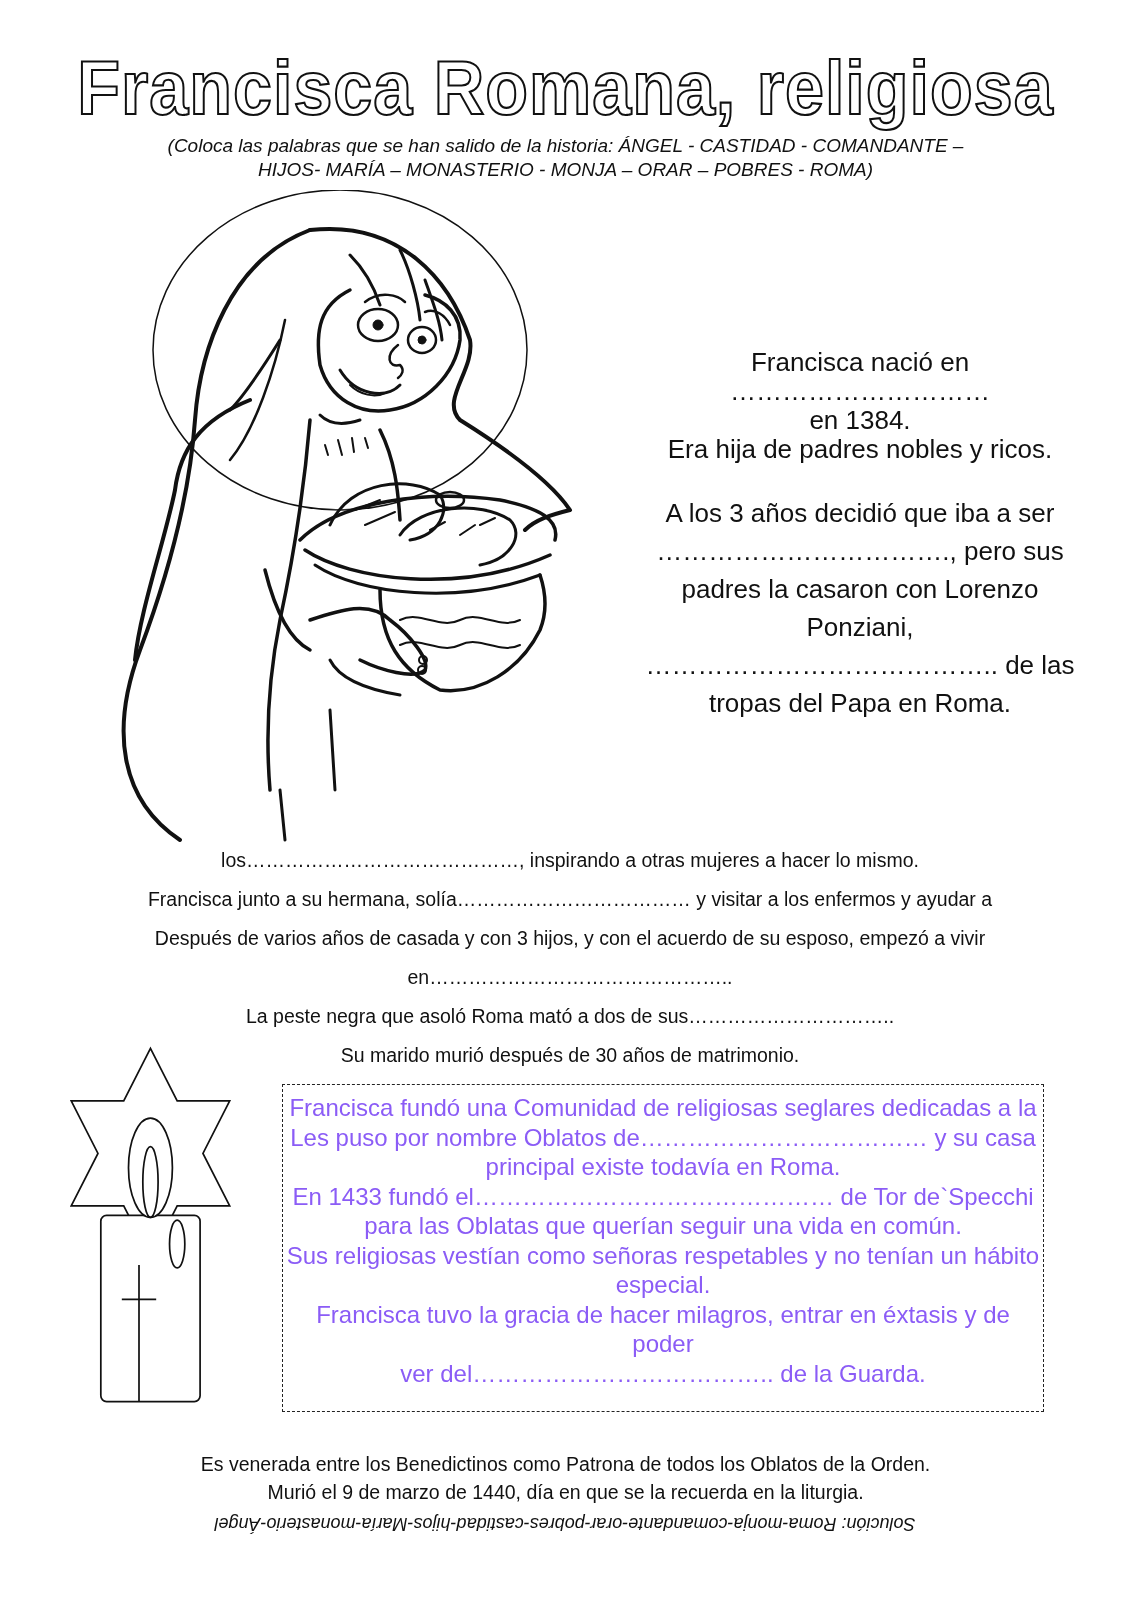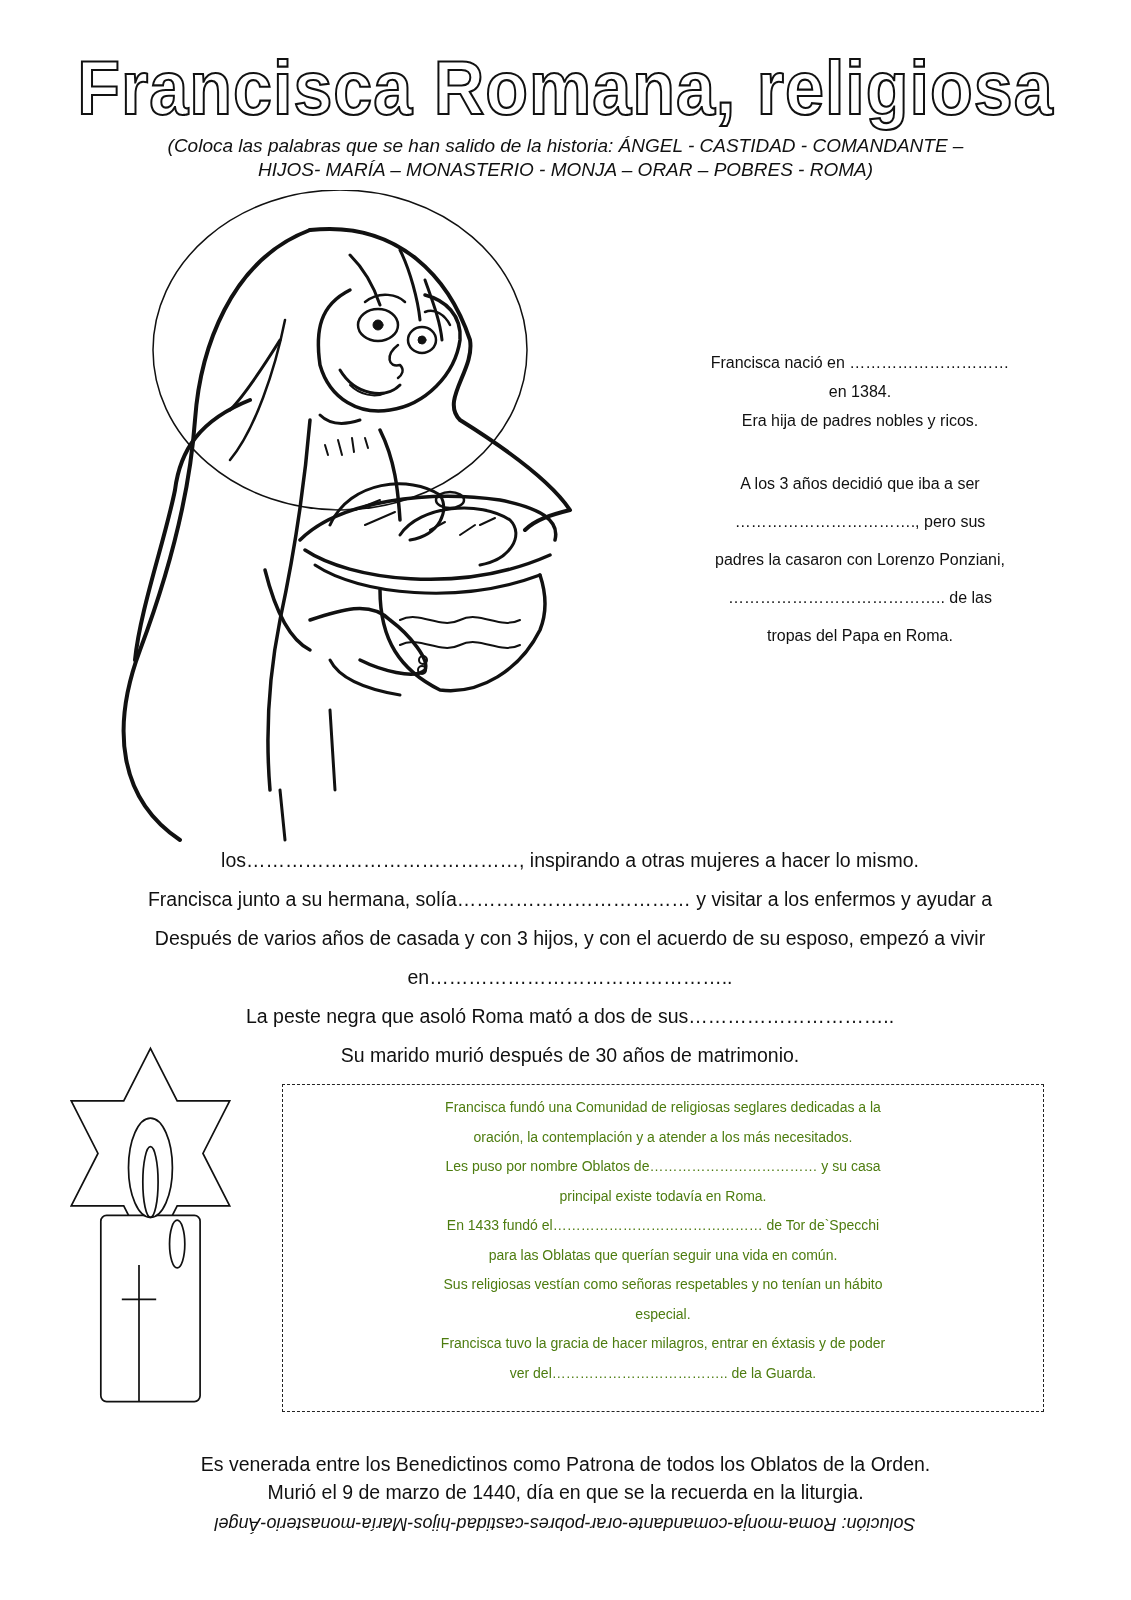--- a/index.html
+++ b/index.html
@@ -14,38 +14,38 @@
       color: #fff; -webkit-text-stroke: 2px #111;
       transform: scaleY(1.08);
     }
     .instructions {
       position: absolute; left: 60px; width: 1011px; top: 134px; text-align: center;
       font-style: italic; font-size: 19px; line-height: 24px; color: #111;
     }
     .illustration { position: absolute; left: 80px; top: 190px; width: 500px; height: 660px; }
     .right-col {
       position: absolute; left: 640px; width: 440px; top: 348px; text-align: center;
-      font-size: 16px; color: #111;
+      font-size: 26px; color: #111;
     }
     .right-col .ln { display: block; line-height: 29px; }
     .right-col .ln.gap { margin-top: 30px; }
     .right-col .ln.tall { line-height: 38px; }
     .mid {
       position: absolute; left: 40px; width: 1060px; top: 841px; text-align: center;
       font-size: 19.5px; color: #111;
     }
     .mid .ln { display: block; line-height: 39px; }
     .candle { position: absolute; left: 55px; top: 1040px; width: 210px; height: 370px; }
     .box {
       position: absolute; left: 282px; top: 1084px; width: 762px; height: 328px;
       border: 1.5px dashed #222; box-sizing: border-box;
     }
     .box .inner {
       position: absolute; left: 0; right: 0; top: 8px; text-align: center;
-      font-size: 14px; color: #4d7c0f;
+      font-size: 24px; color: #8b5cf6;
     }
     .box .ln { display: block; line-height: 29.5px; }
     .footer {
       position: absolute; left: 60px; width: 1011px; top: 1437px; text-align: center;
       font-size: 19.5px; line-height: 28px; color: #111; margin-top: 13px;
     }
     .solution {
       position: absolute; left: 120px; width: 890px; top: 1512px; text-align: center;
       font-style: italic; font-size: 18px; line-height: 24px; color: #111;
       transform: rotate(180deg);
@@ -148,21 +148,20 @@
 
   <ellipse cx="128" cy="205" rx="8" ry="25"></ellipse>
 
   <line x1="88" y1="227" x2="88" y2="370"></line>
   <line x1="70" y1="263" x2="106" y2="263"></line>
 </svg>
 
 <div class="box">
   <div class="inner">
     <span class="ln">Francisca fundó una Comunidad de religiosas seglares dedicadas a la</span>
-    <span class="ln">oración, la contemplación y a atender a los más necesitados.</span>
     <span class="ln">Les puso por nombre Oblatos de……………………………… y su casa</span>
     <span class="ln">principal existe todavía en Roma.</span>
     <span class="ln">En 1433 fundó el……………………………………… de Tor de`Specchi</span>
     <span class="ln">para las Oblatas que querían seguir una vida en común.</span>
     <span class="ln">Sus religiosas vestían como señoras respetables y no tenían un hábito</span>
     <span class="ln">especial.</span>
     <span class="ln">Francisca tuvo la gracia de hacer milagros, entrar en éxtasis y de poder</span>
     <span class="ln">ver del……………………………….. de la Guarda.</span>
   </div>
 </div>

